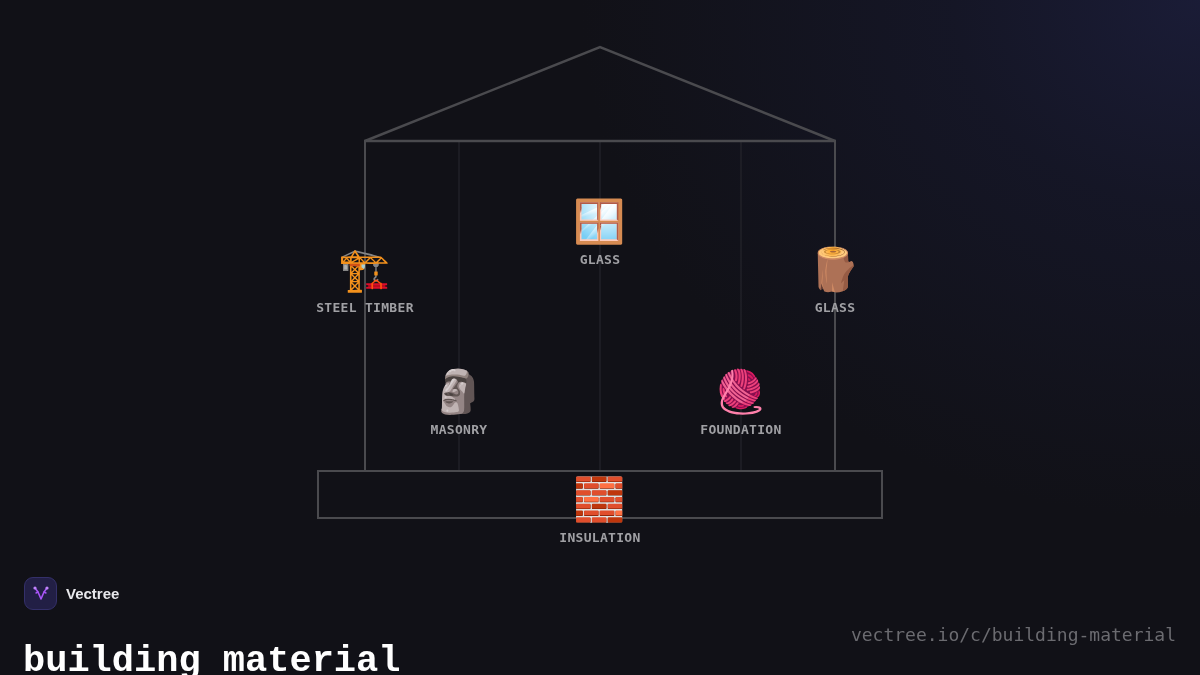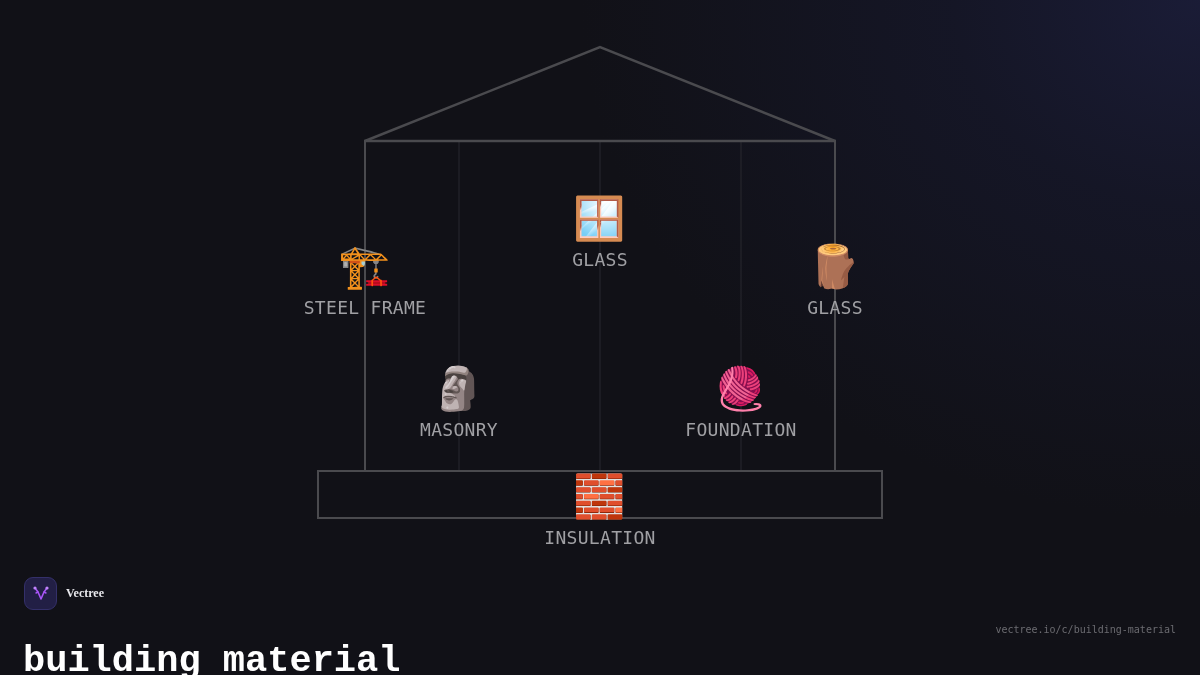--- a/index.html
+++ b/index.html
@@ -36,25 +36,26 @@
       width: 140px;
     }
     .node .emoji {
       font-size: 42px;
       line-height: 48px;
       height: 48px;
       text-align: center;
     }
     .node .label {
       margin-top: 6px;
-      font-size: 18px;
+      font-size: 13px;
       letter-spacing: 0.3px;
       color: #a0a0a4;
       white-space: nowrap;
       font-family: "DejaVu Sans Mono", "Liberation Mono", monospace;
+      font-weight: bold;
     }
     .brand {
       position: absolute;
       left: 24px;
       top: 577px;
       display: flex;
       align-items: center;
       gap: 9px;
     }
     .logo {
@@ -63,42 +64,42 @@
       border-radius: 9px;
       background: #221f45;
       border: 1px solid #34306a;
       box-sizing: border-box;
       display: flex;
       align-items: center;
       justify-content: center;
     }
     .brand-name {
       color: #e8e8ec;
-      font-size: 12px;
+      font-size: 15px;
       font-weight: bold;
-      font-family: Liberation Serif, serif;
+      font-family: Liberation Sans, sans-serif;
     }
     .title {
       position: absolute;
       left: 23px;
       top: 608px;
       color: #ffffff;
       font-size: 37px;
       font-weight: bold;
       font-family: "Liberation Mono", "DejaVu Sans Mono", monospace;
       letter-spacing: 0px;
       white-space: nowrap;
       margin-top: 32px;
     }
     .url {
       position: absolute;
       right: 24px;
       top: 624px;
       color: #6b6b70;
-      font-size: 10px;
+      font-size: 18px;
       font-family: "DejaVu Sans Mono", "Liberation Mono", monospace;
       white-space: nowrap;
     }
   </style>
 </head>
 <body>
 
 <div class="canvas">
 
   <svg class="frame" viewBox="0 0 1200 675">
@@ -112,21 +113,21 @@
     <line x1="364" y1="141" x2="836" y2="141" stroke="#4a4a4e" stroke-width="2.5"></line>
 
     <line x1="365" y1="141" x2="365" y2="471" stroke="#4a4a4e" stroke-width="2"></line>
     <line x1="835" y1="141" x2="835" y2="471" stroke="#4a4a4e" stroke-width="2"></line>
 
     <rect x="318" y="471" width="564" height="47" fill="none" stroke="#4a4a4e" stroke-width="2"></rect>
   </svg>
 
   <div class="node" style="left:365px; top:280px;">
     <div class="emoji">🏗️</div>
-    <div class="label">STEEL FRAME</div>
+    <div class="label">STEEL TIMBER</div>
   </div>
 
   <div class="node" style="left:600px; top:232px;">
     <div class="emoji">🪟</div>
     <div class="label">GLASS</div>
   </div>
 
   <div class="node" style="left:835px; top:280px;">
     <div class="emoji">🪵</div>
     <div class="label">GLASS</div>

